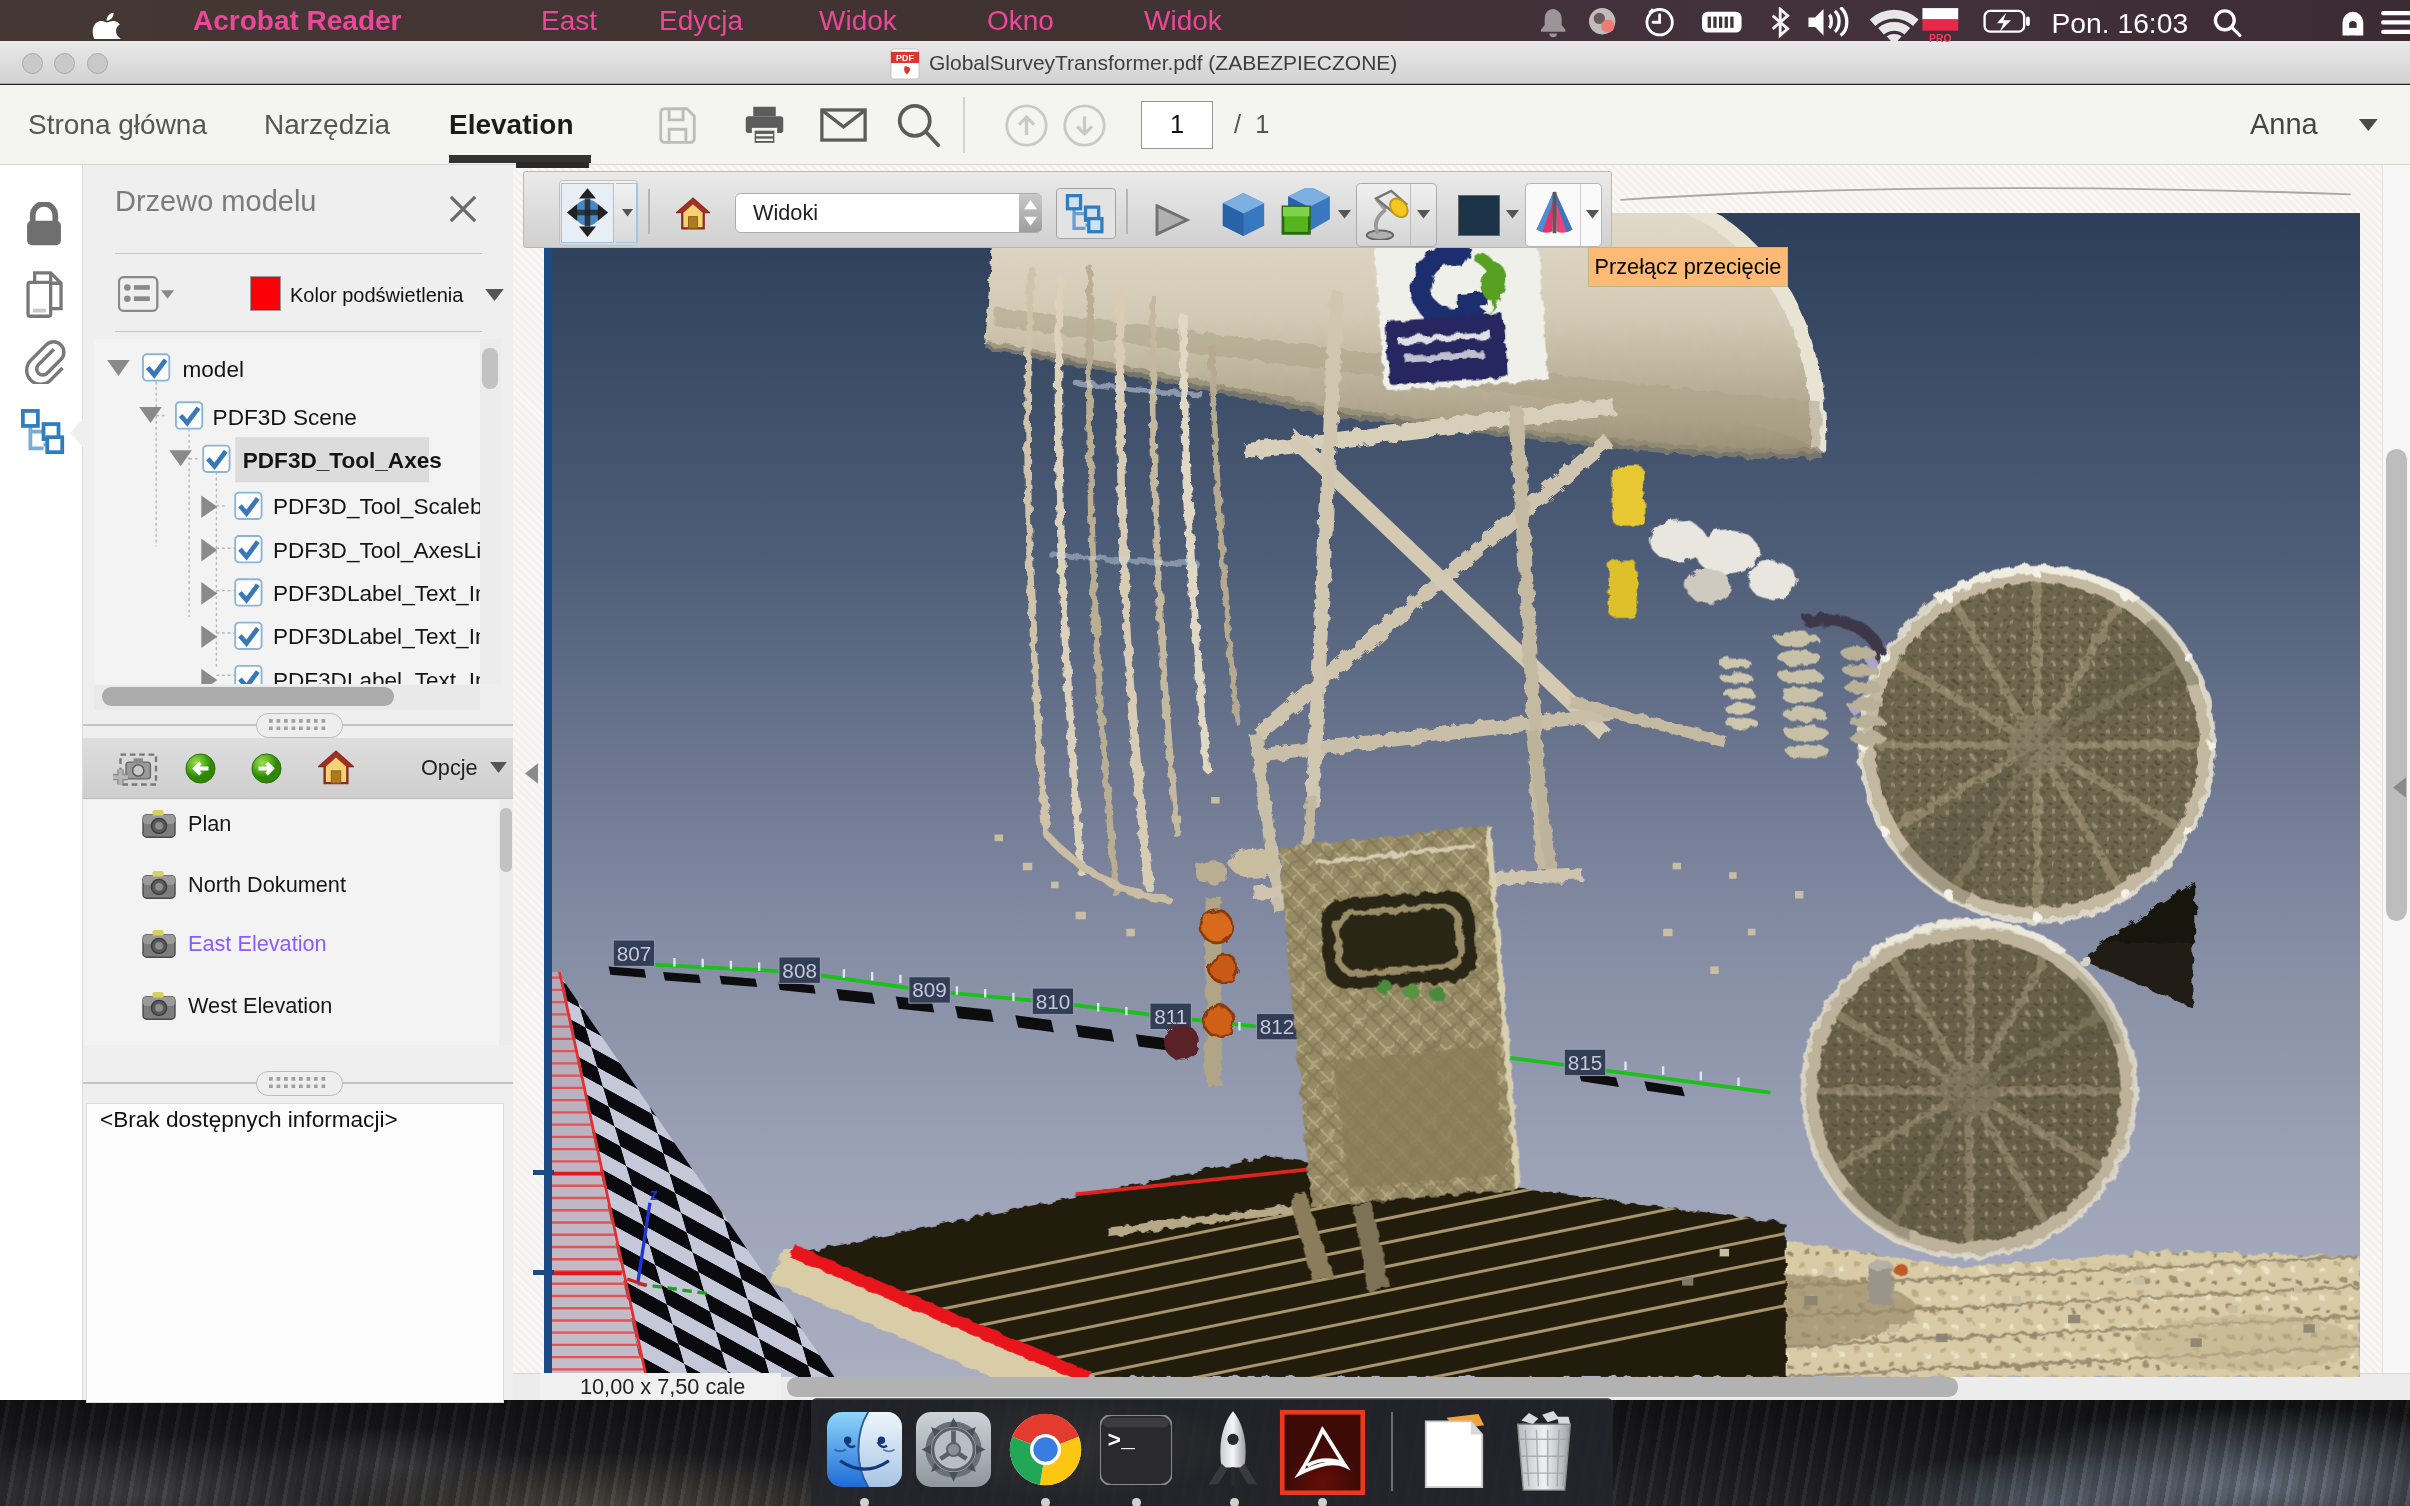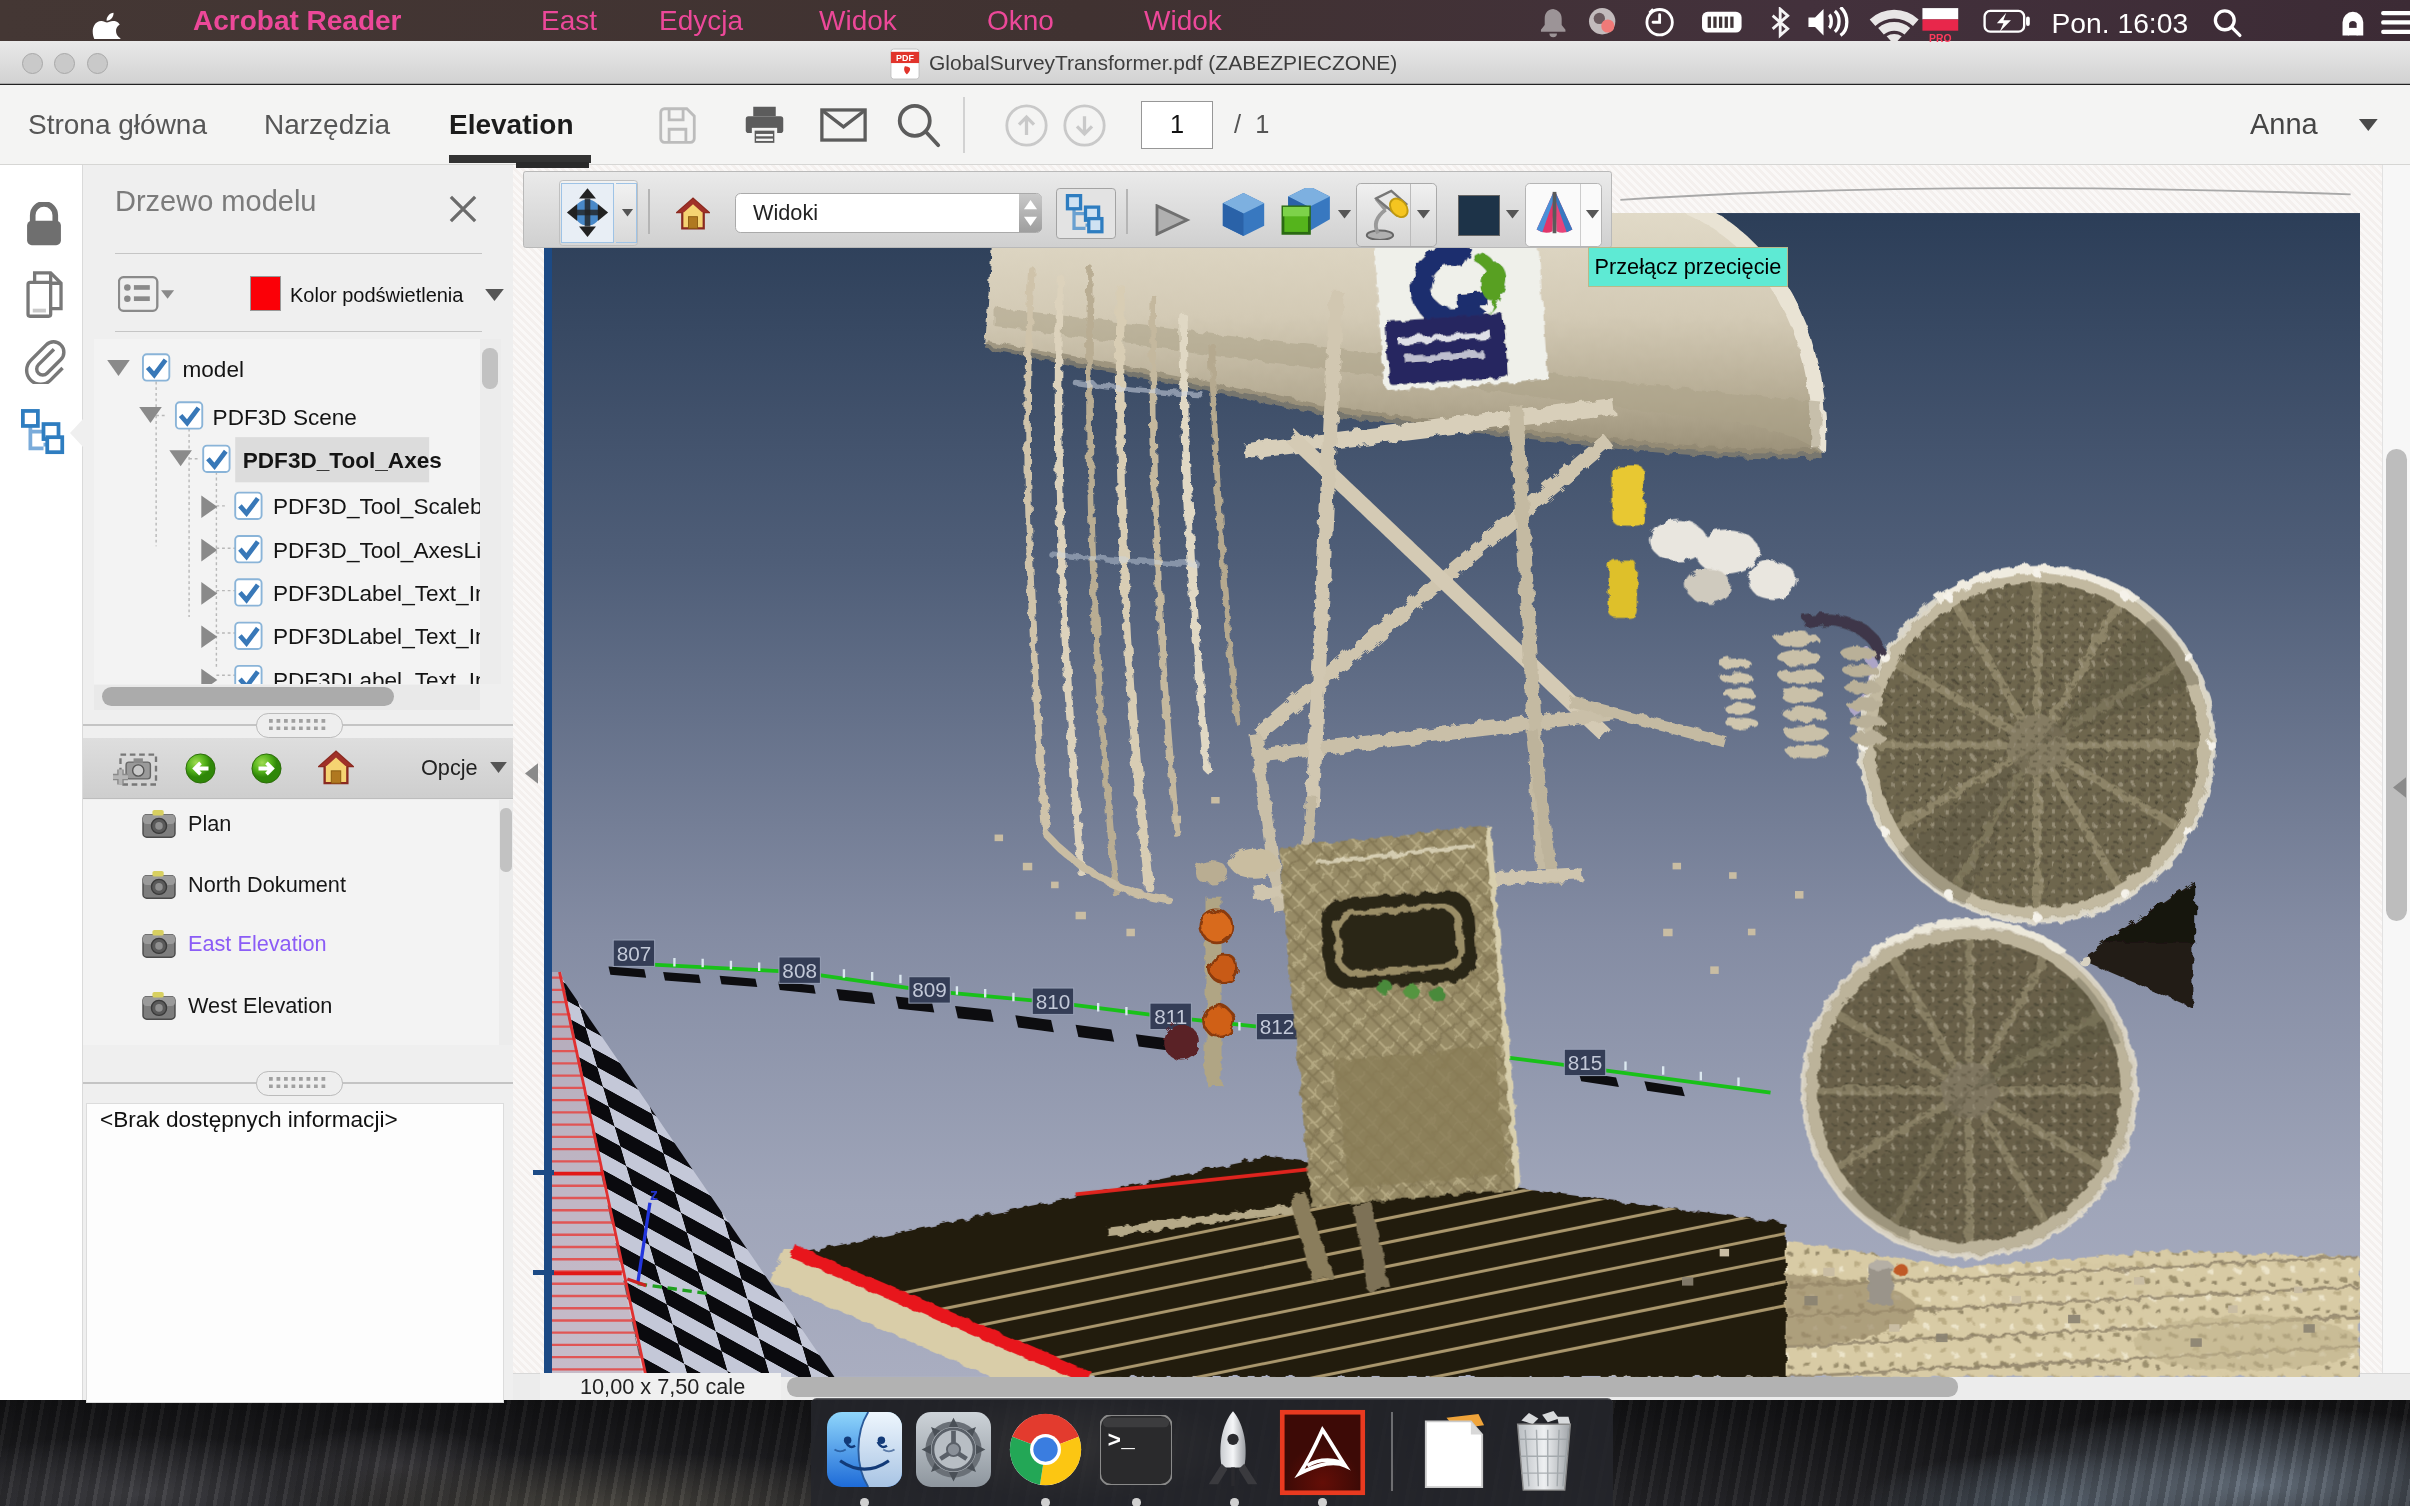--- a/index.html
+++ b/index.html
@@ -25,21 +25,21 @@
  repeating-linear-gradient(45deg,#f4f0ee 0 2.8px,#faf8f7 2.8px 5.6px),
  repeating-linear-gradient(-45deg,rgba(243,238,236,.4) 0 2.8px,rgba(250,248,247,0) 2.8px 5.6px),#f8f6f5}
 #rscroll{left:2382px;top:165px;width:28px;height:1208px;background:#f7f7f7;border-left:0.9px solid #e2e2e2}
 #rthumb{left:2386px;top:449px;width:21px;height:472px;background:#bdbdbd;border-radius:10.4px}
 #statusbar{left:513px;top:1373px;width:1897px;height:27px;background:#ececec;border-top:0.9px solid #d8d8d8}
 #hthumb{left:787px;top:1377px;width:1171px;height:20px;background:#b2b2b2;border-radius:9.4px}
 #sceneborder{left:544px;top:213px;width:7.5px;height:1164px;background:#1c4a85}
 #cyanline{left:545px;top:184px;width:6.6px;height:63px;background:#9fd4e4}
 #scene{left:552px;top:213px;width:1808px;height:1164px}
 #vtoolbar{left:523px;top:171px;width:1089px;height:77px;background:linear-gradient(180deg,#eaeaea,#d0d0d0);border:0.9px solid #b9b9b9;border-radius:2.8px}
-#tooltip{left:1588px;top:247px;width:200px;height:40px;background:#5eead4;border:0.9px solid #b9b98a;font-size:21.7px;line-height:38px;text-align:center;color:#000;white-space:nowrap}
+#tooltip{left:1588px;top:247px;width:200px;height:40px;background:#fdba74;border:0.9px solid #b9b98a;font-size:21.7px;line-height:38px;text-align:center;color:#000;white-space:nowrap}
 #dockbg{left:811px;top:1398px;width:802px;height:108px;background:rgba(36,37,43,.88);border-top:0.9px solid rgba(255,255,255,.18);border-radius:5.6px 5.6px 0 0}
 .dockdot{position:absolute;top:1498px;width:8.5px;height:8.5px;border-radius:50%;background:#d0d0d0}
 </style></head><body>
 <div class="abs" id="wall"></div>
 <div class="abs" id="menubar"></div>
 <div class="abs" id="titlebar"></div>
 <div class="abs" id="toolbar"></div>
 <div class="abs" id="leftrail"></div>
 <div class="abs" id="panel"></div>
 <div class="abs" id="pagebg"></div>

